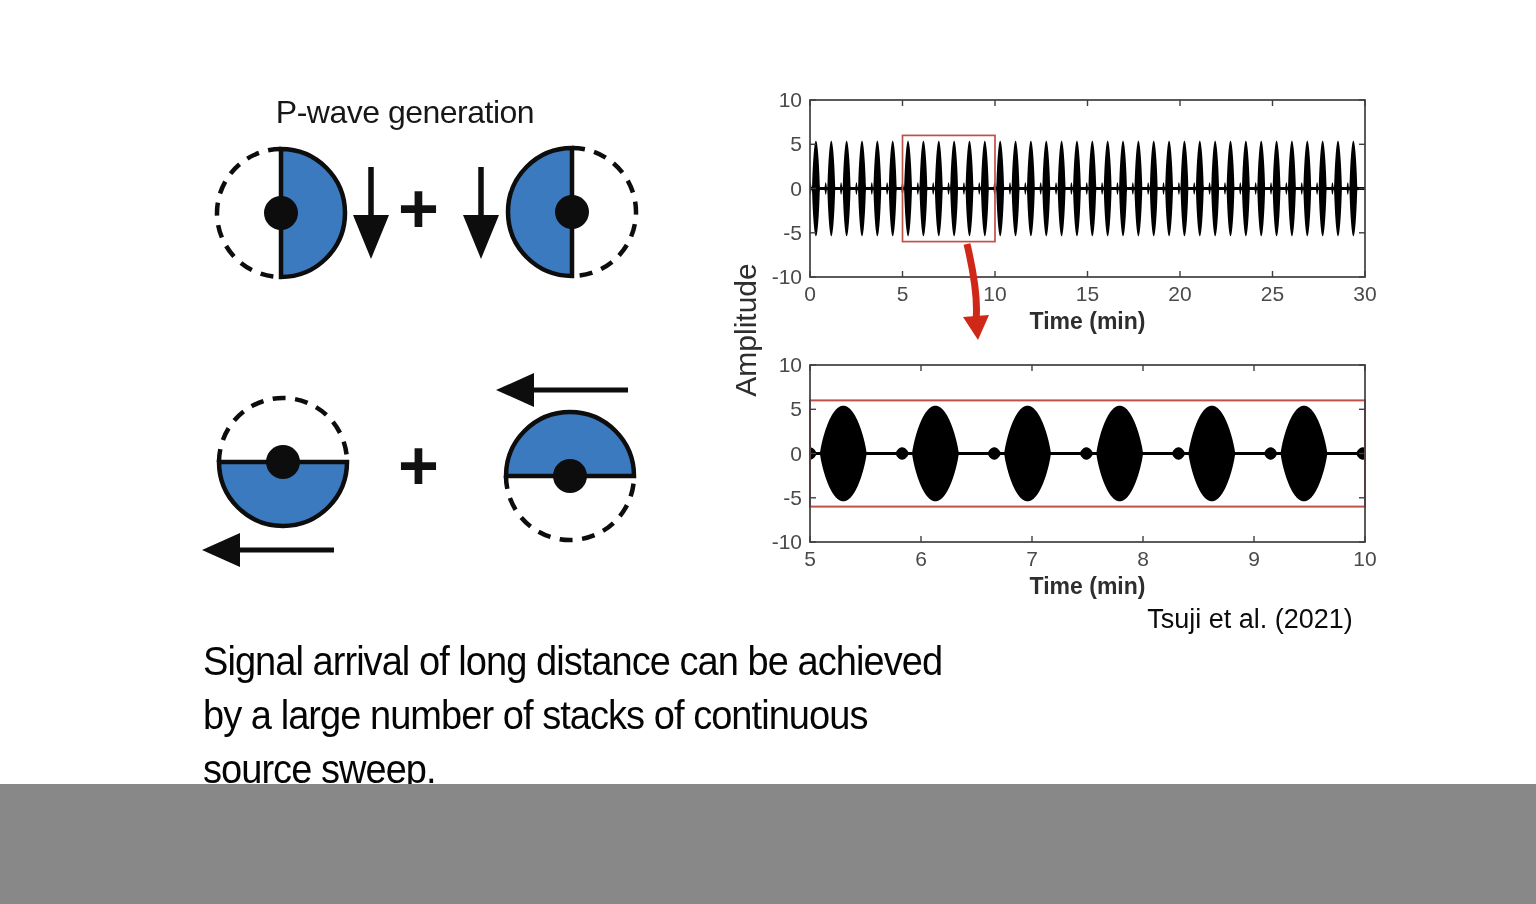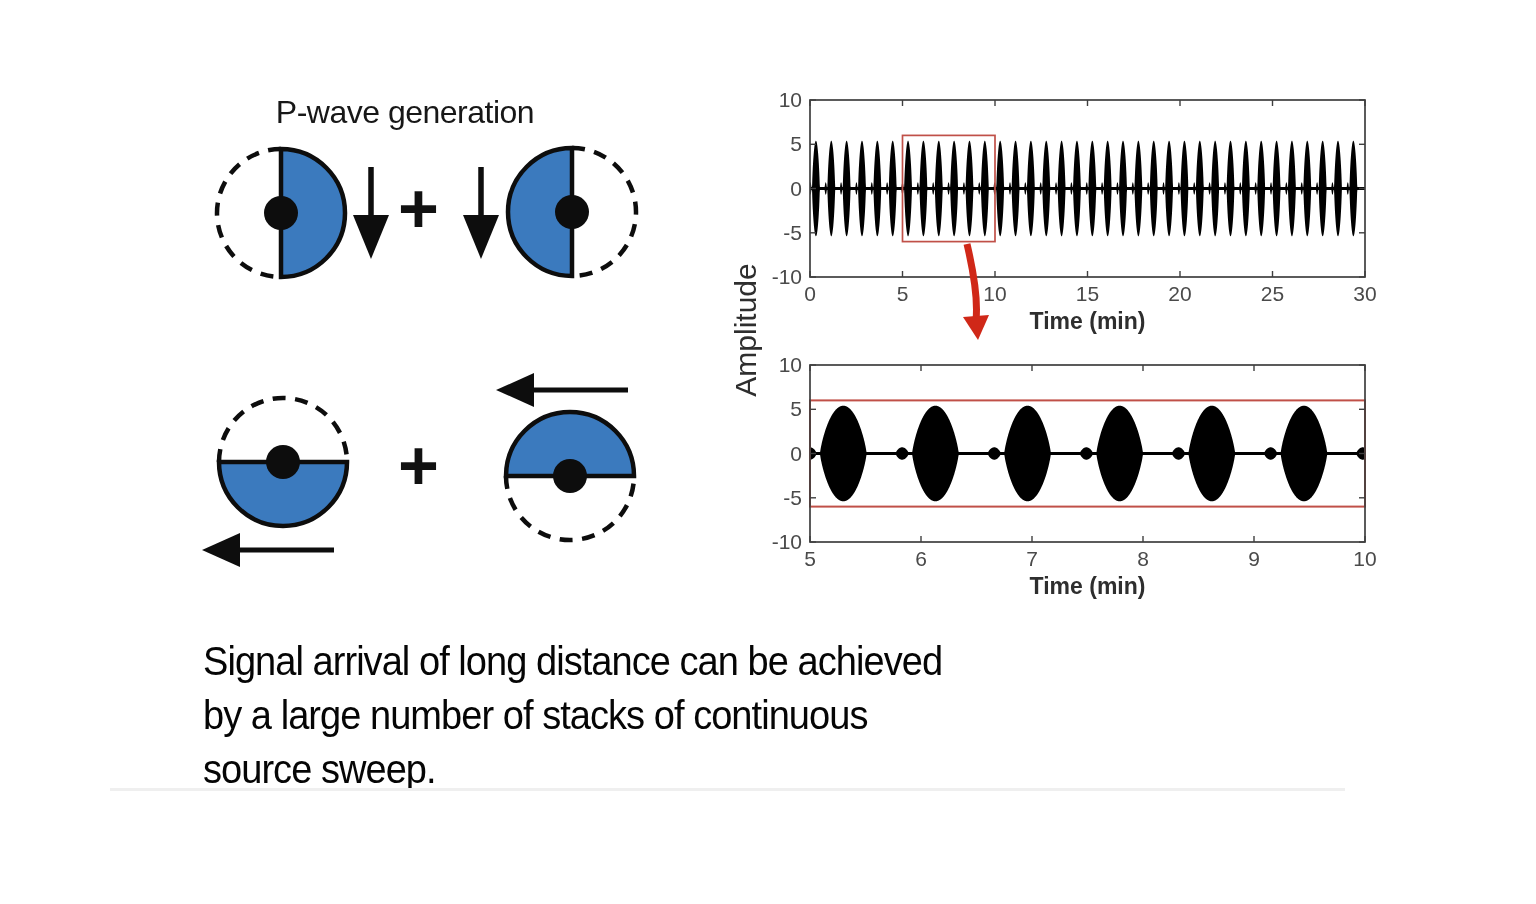--- a/index.html
+++ b/index.html
@@ -1,17 +1,17 @@
 <!DOCTYPE html>
 <html><head>
 <meta charset="utf-8">
 <style>
   html,body{margin:0;padding:0;background:#888;}
   .slide{
-    position:relative; width:1536px; height:904px; background:#ffffff;
+    position:relative; width:1536px; height:784px; background:#ffffff;
     font-family:"Liberation Sans","DejaVu Sans",sans-serif; overflow:hidden;
   }
   .abs{position:absolute;}
   .diagram-title{
     width:500px; text-align:center; font-size:32px; color:#171717;
     letter-spacing:-0.5px; white-space:nowrap;
   }
   .plus-sign{
     font-size:70px; font-weight:bold; color:#111; line-height:1;
   }
@@ -168,20 +168,21 @@
       <line x1="610" y1="15.0" x2="604" y2="15.0" stroke="#3f3f3f" stroke-width="1.4"></line>
       <text x="47" y="22" text-anchor="end" font-size="21" fill="#4a4a4a">10</text>
       <text x="332.5" y="244" text-anchor="middle" font-size="23" font-weight="600" fill="#2e2e2e">Time (min)</text>
     </svg>
 
   <svg class="abs" style="left:930px; top:238px;" width="90" height="110">
     <path d="M37,6 C45,40 48,62 46,82" fill="none" stroke-width="7" stroke="#d02818"></path>
     <polygon points="33,79 59,77 48,102" fill="#d02818"></polygon>
   </svg>
 
+  <div class="abs citation" style="left:1080px; top:604px;">Tsuji et al. (2021)</div>
 
   <div class="abs caption" style="left:203px; top:634px;">
     <div>Signal arrival of long distance can be achieved</div>
     <div>by a large number of stacks of continuous</div>
     <div>source sweep.</div>
   </div>
 
   <div class="abs divider" style="left:110px; top:788px; width:1235px;"></div>
 
 </div>

